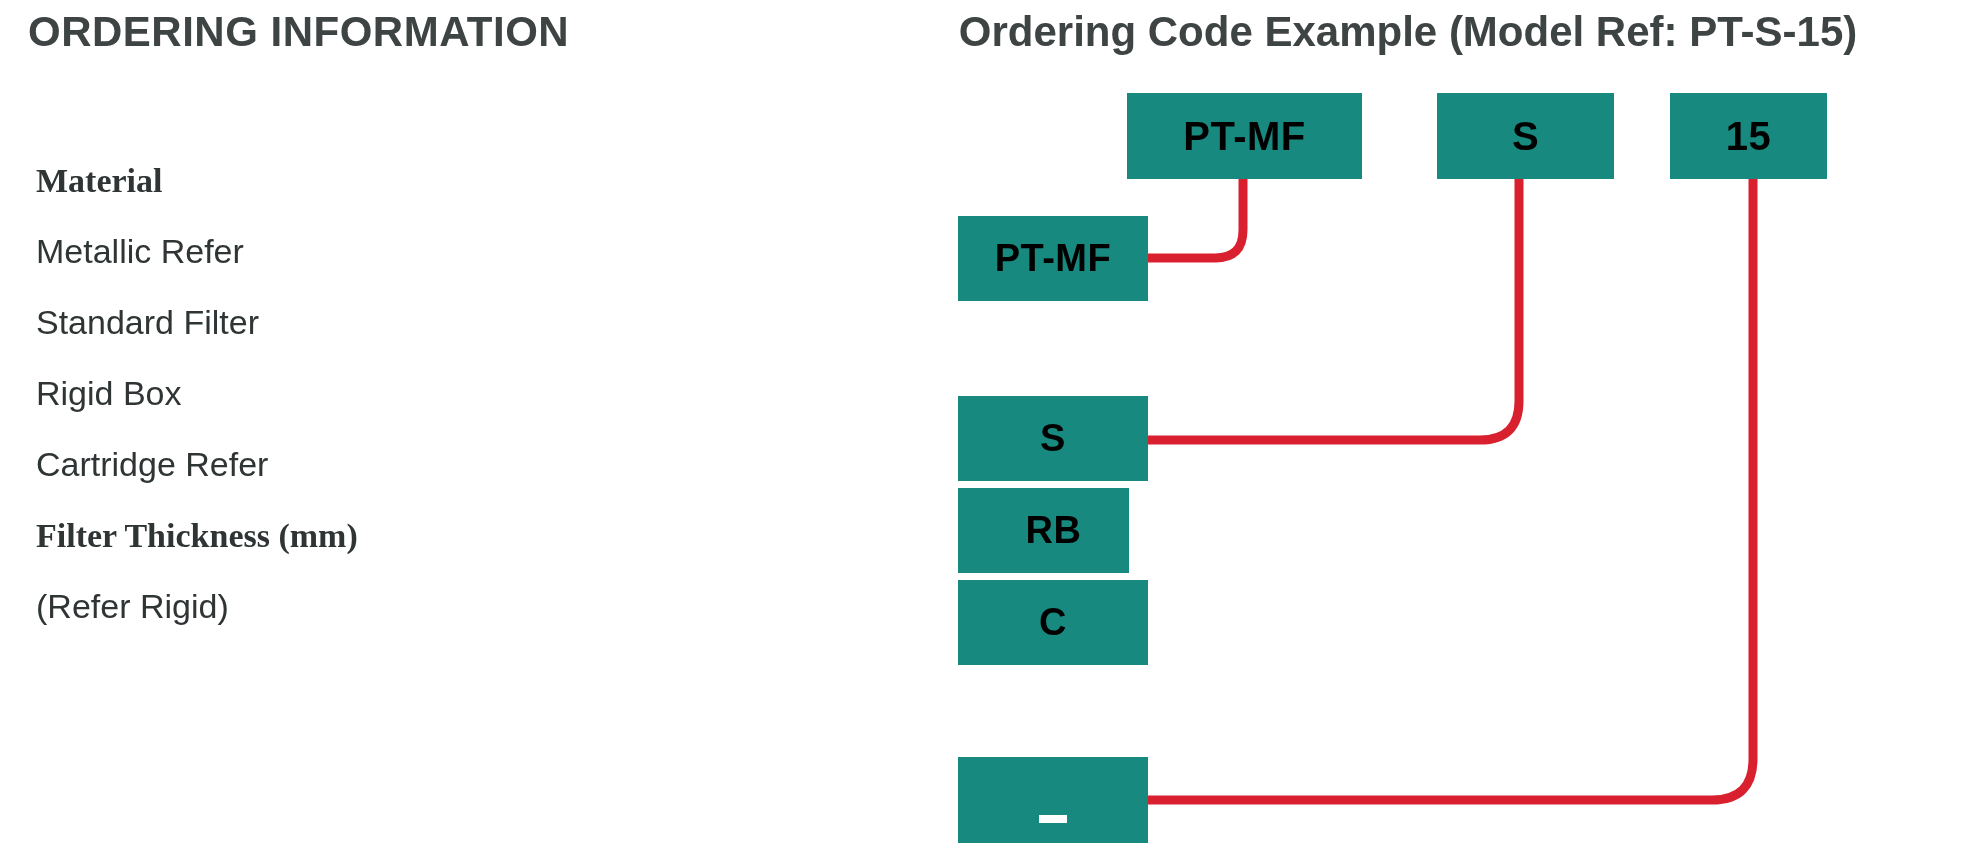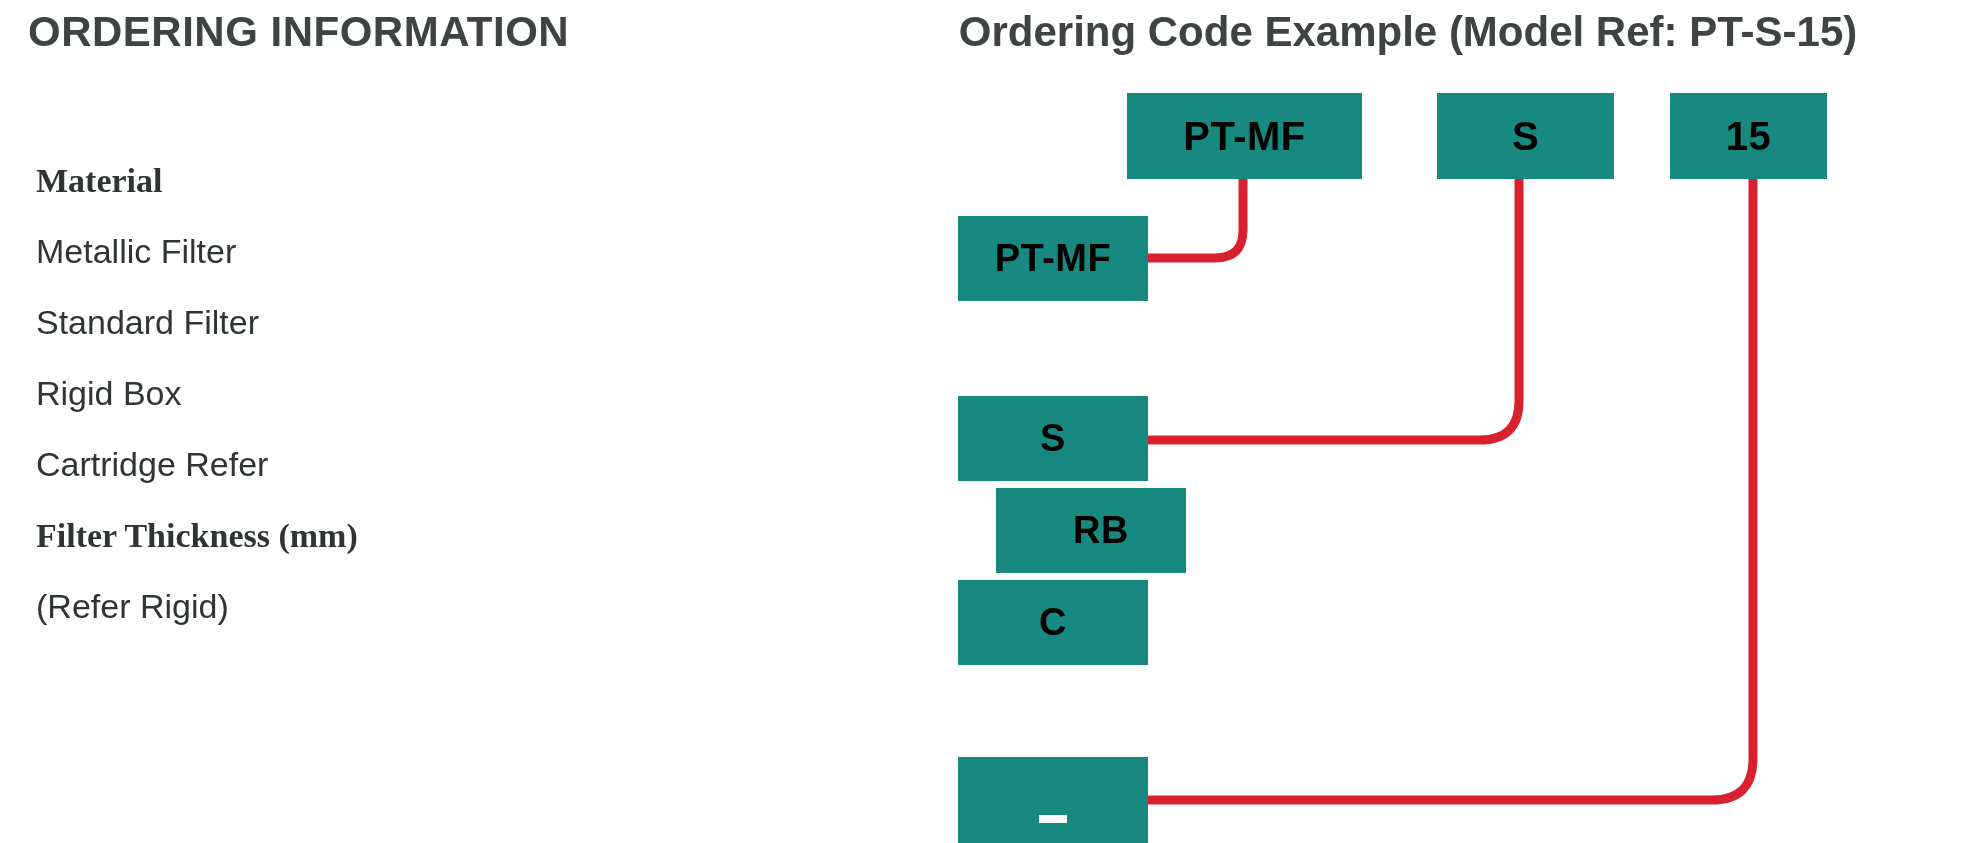--- a/index.html
+++ b/index.html
@@ -103,21 +103,21 @@
   }
 
   
   #box-top-ptmf { left: 1127px; top: 93px;  width: 235px; height: 86px; }
   #box-top-s    { left: 1437px; top: 93px;  width: 177px; height: 86px; }
   #box-top-15   { left: 1670px; top: 93px;  width: 157px; height: 86px; }
 
   
   #box-ptmf     { left: 958px;  top: 216px; width: 190px; height: 85px; }
   #box-s        { left: 958px;  top: 396px; width: 190px; height: 85px; }
-  #box-rb       { left: 996px;  top: 488px; width: 190px; height: 85px; padding-left: 20px; }
+  #box-rb       { left: 958px;  top: 488px; width: 171px; height: 85px; padding-left: 20px; }
   #box-c        { left: 958px;  top: 580px; width: 190px; height: 85px; }
   #box-dash     { left: 958px;  top: 757px; width: 190px; height: 86px; }
   #box-dash .dashmark {
     display: block;
     width: 28px;
     height: 8px;
     background: #ffffff;
     margin-top: 38px;
   }
 </style>
@@ -128,21 +128,21 @@
 
   <div class="section-title">ORDERING INFORMATION</div>
 
   <div class="left-list">
 
     <div class="row head">
       <span class="txt">Material</span>
     </div>
 
     <div class="row item">
-      <span class="txt">Metallic Filter</span>
+      <span class="txt">Metallic Refer</span>
     </div>
 
 
     <div class="row item">
       <span class="txt">Standard  Filter</span>
     </div>
 
     <div class="row item">
       <span class="txt">Rigid Box</span>
     </div>

